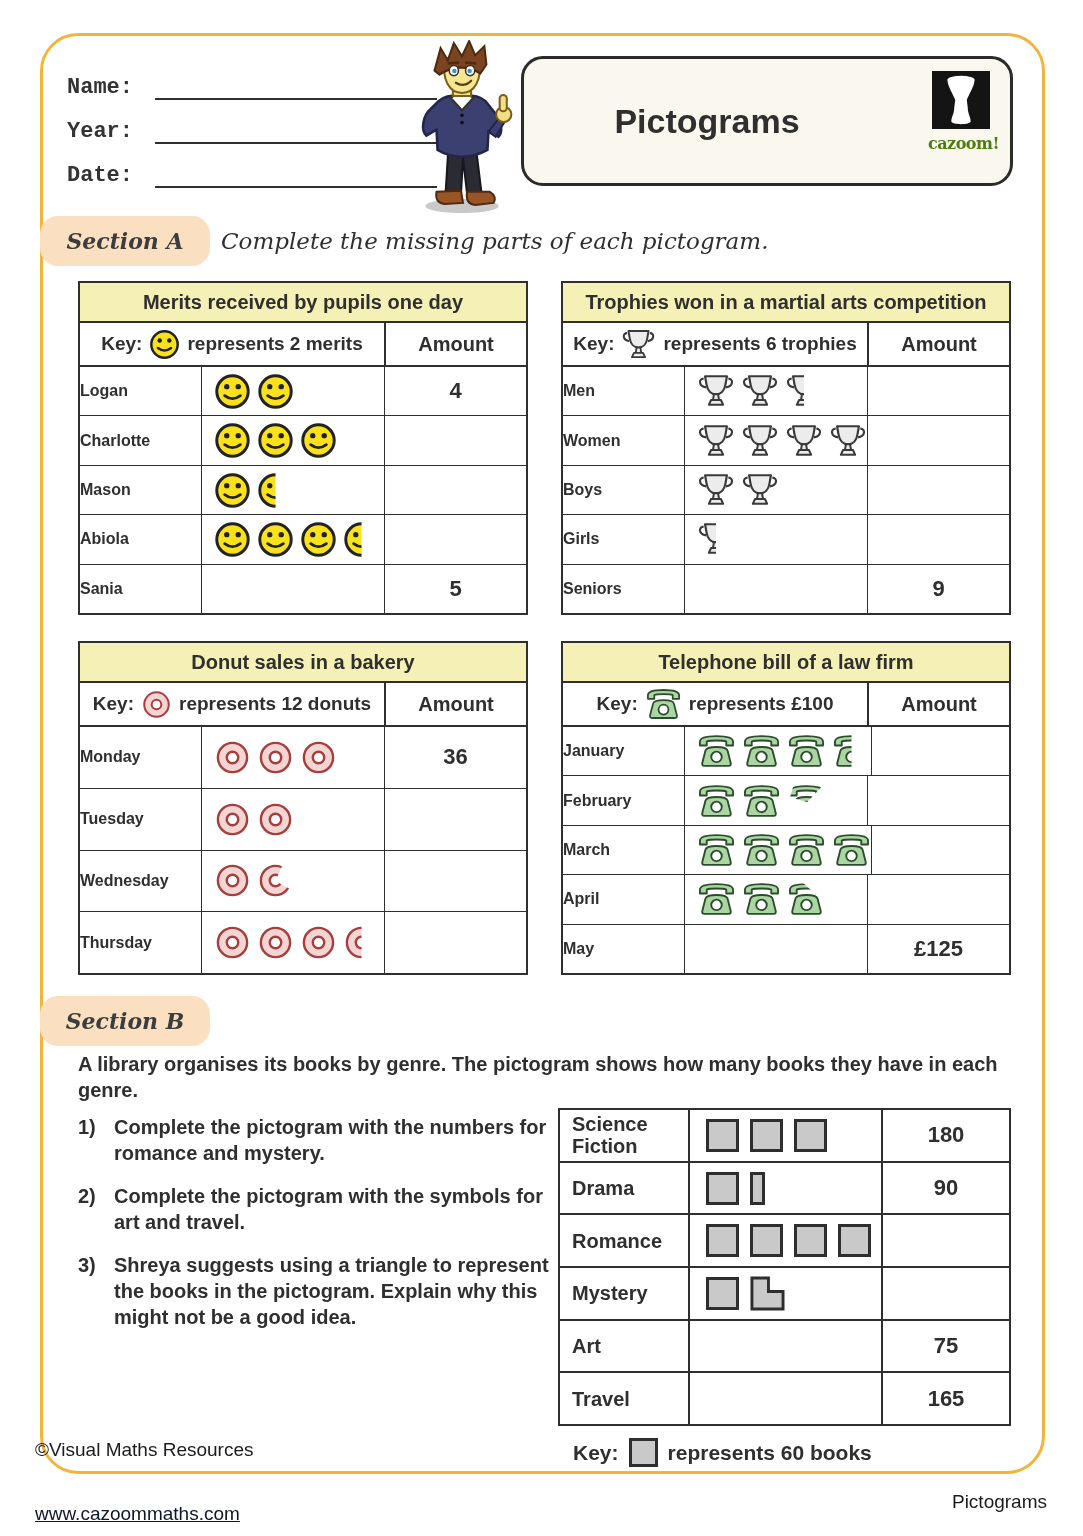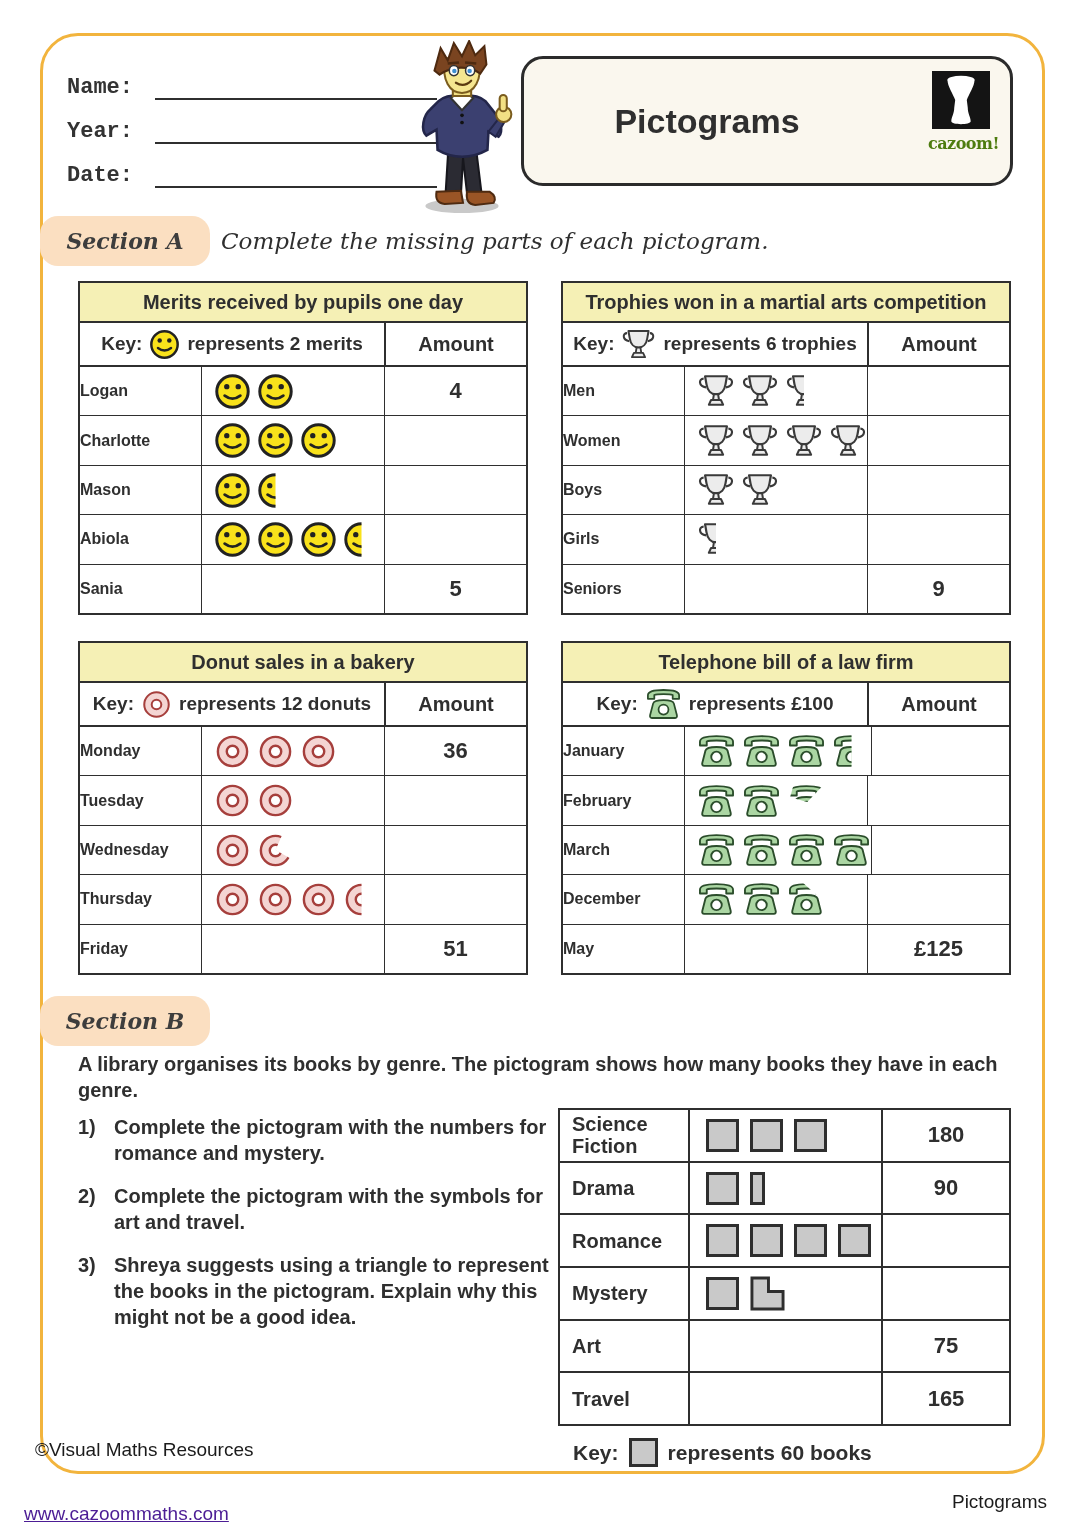--- a/index.html
+++ b/index.html
@@ -95,21 +95,21 @@
   .sq { width:33px; height:33px; background:#c9c9c9; border:3px solid #2e2e2e; flex:none; }
   .sq-half { width:15px; }
   .sq-key { width:29px; height:29px; }
   .lshape { width:35px; height:35px; flex:none; }
   .lshape svg { width:100%; height:100%; display:block; }
   .b-keyline { position:absolute; left:530px; top:1402px; display:flex; align-items:center;
                gap:10px; font-size:21px; font-weight:bold; }
 
   
   .footer-copy { position:absolute; left:35px; top:1439px; font-size:19px; color:#1b1b1b; }
-  .footer-url  { position:absolute; left:24px; top:1503px; font-size:19px; color:#4c1d95;
+  .footer-url  { position:absolute; left:35px; top:1503px; font-size:19px; color:#0f172a;
                  text-decoration:underline; }
   .footer-page { position:absolute; right:36px; top:1491px; font-size:19px; color:#1b1b1b; }
 </style>
 </head>
 <body>
 
 <div class="page">
   <div class="sheet">
 
     <div class="fields">
@@ -539,25 +539,20 @@
               </span>
               <span class="icw ic-donut v-half">
                 <svg viewBox="0 0 40 40">
                   <circle cx="20" cy="20" r="15.8" fill="#f4d5d3" stroke="#a63f3c" stroke-width="2.6"></circle>
                   <circle cx="20" cy="20" r="6.2" fill="#fff" stroke="#a63f3c" stroke-width="2.6"></circle>
                 </svg>
               </span>
             </div>
             <div class="pt-amount"></div>
           </div>
-          <div class="pt-row">
-            <div class="pt-label">Friday</div>
-            <div class="pt-icons"></div>
-            <div class="pt-amount">51</div>
-          </div>
         </div>
         <div class="ptable">
           <div class="pt-title">Telephone bill of a law firm</div>
           <div class="pt-keyrow">
             <div class="pt-keycell">
               <span>Key:</span>
               <span class="icw ic-phone key-ic">
                 <svg viewBox="0 0 46 40">
                   <path d="M3.5 13.5 L3.5 9 C3.5 4.5 10 2.5 23 2.5 C36 2.5 42.5 4.5 42.5 9 L42.5 13.5 L34.5 13.5 L34.5 8.8 C31 7.2 15 7.2 11.5 8.8 L11.5 13.5 Z" fill="#abd6a3" stroke="#2b4d2b" stroke-width="2.2" stroke-linejoin="round"></path>
                   <path d="M8.5 37.5 L37.5 37.5 C39.5 37.5 40.3 36 39.7 33.8 L36 19.5 C34.5 13.8 11.5 13.8 10 19.5 L6.3 33.8 C5.7 36 6.5 37.5 8.5 37.5 Z" fill="#abd6a3" stroke="#2b4d2b" stroke-width="2.2" stroke-linejoin="round"></path>
@@ -657,21 +652,21 @@
                 <svg viewBox="0 0 46 40">
                   <path d="M3.5 13.5 L3.5 9 C3.5 4.5 10 2.5 23 2.5 C36 2.5 42.5 4.5 42.5 9 L42.5 13.5 L34.5 13.5 L34.5 8.8 C31 7.2 15 7.2 11.5 8.8 L11.5 13.5 Z" fill="#abd6a3" stroke="#2b4d2b" stroke-width="2.2" stroke-linejoin="round"></path>
                   <path d="M8.5 37.5 L37.5 37.5 C39.5 37.5 40.3 36 39.7 33.8 L36 19.5 C34.5 13.8 11.5 13.8 10 19.5 L6.3 33.8 C5.7 36 6.5 37.5 8.5 37.5 Z" fill="#abd6a3" stroke="#2b4d2b" stroke-width="2.2" stroke-linejoin="round"></path>
                   <circle cx="23" cy="27" r="6.2" fill="#fff" stroke="#2b4d2b" stroke-width="2.2"></circle>
                 </svg>
               </span>
             </div>
             <div class="pt-amount"></div>
           </div>
           <div class="pt-row">
-            <div class="pt-label">December</div>
+            <div class="pt-label">April</div>
             <div class="pt-icons">
               <span class="icw ic-phone">
                 <svg viewBox="0 0 46 40">
                   <path d="M3.5 13.5 L3.5 9 C3.5 4.5 10 2.5 23 2.5 C36 2.5 42.5 4.5 42.5 9 L42.5 13.5 L34.5 13.5 L34.5 8.8 C31 7.2 15 7.2 11.5 8.8 L11.5 13.5 Z" fill="#abd6a3" stroke="#2b4d2b" stroke-width="2.2" stroke-linejoin="round"></path>
                   <path d="M8.5 37.5 L37.5 37.5 C39.5 37.5 40.3 36 39.7 33.8 L36 19.5 C34.5 13.8 11.5 13.8 10 19.5 L6.3 33.8 C5.7 36 6.5 37.5 8.5 37.5 Z" fill="#abd6a3" stroke="#2b4d2b" stroke-width="2.2" stroke-linejoin="round"></path>
                   <circle cx="23" cy="27" r="6.2" fill="#fff" stroke="#2b4d2b" stroke-width="2.2"></circle>
                 </svg>
               </span>
               <span class="icw ic-phone">
                 <svg viewBox="0 0 46 40">

